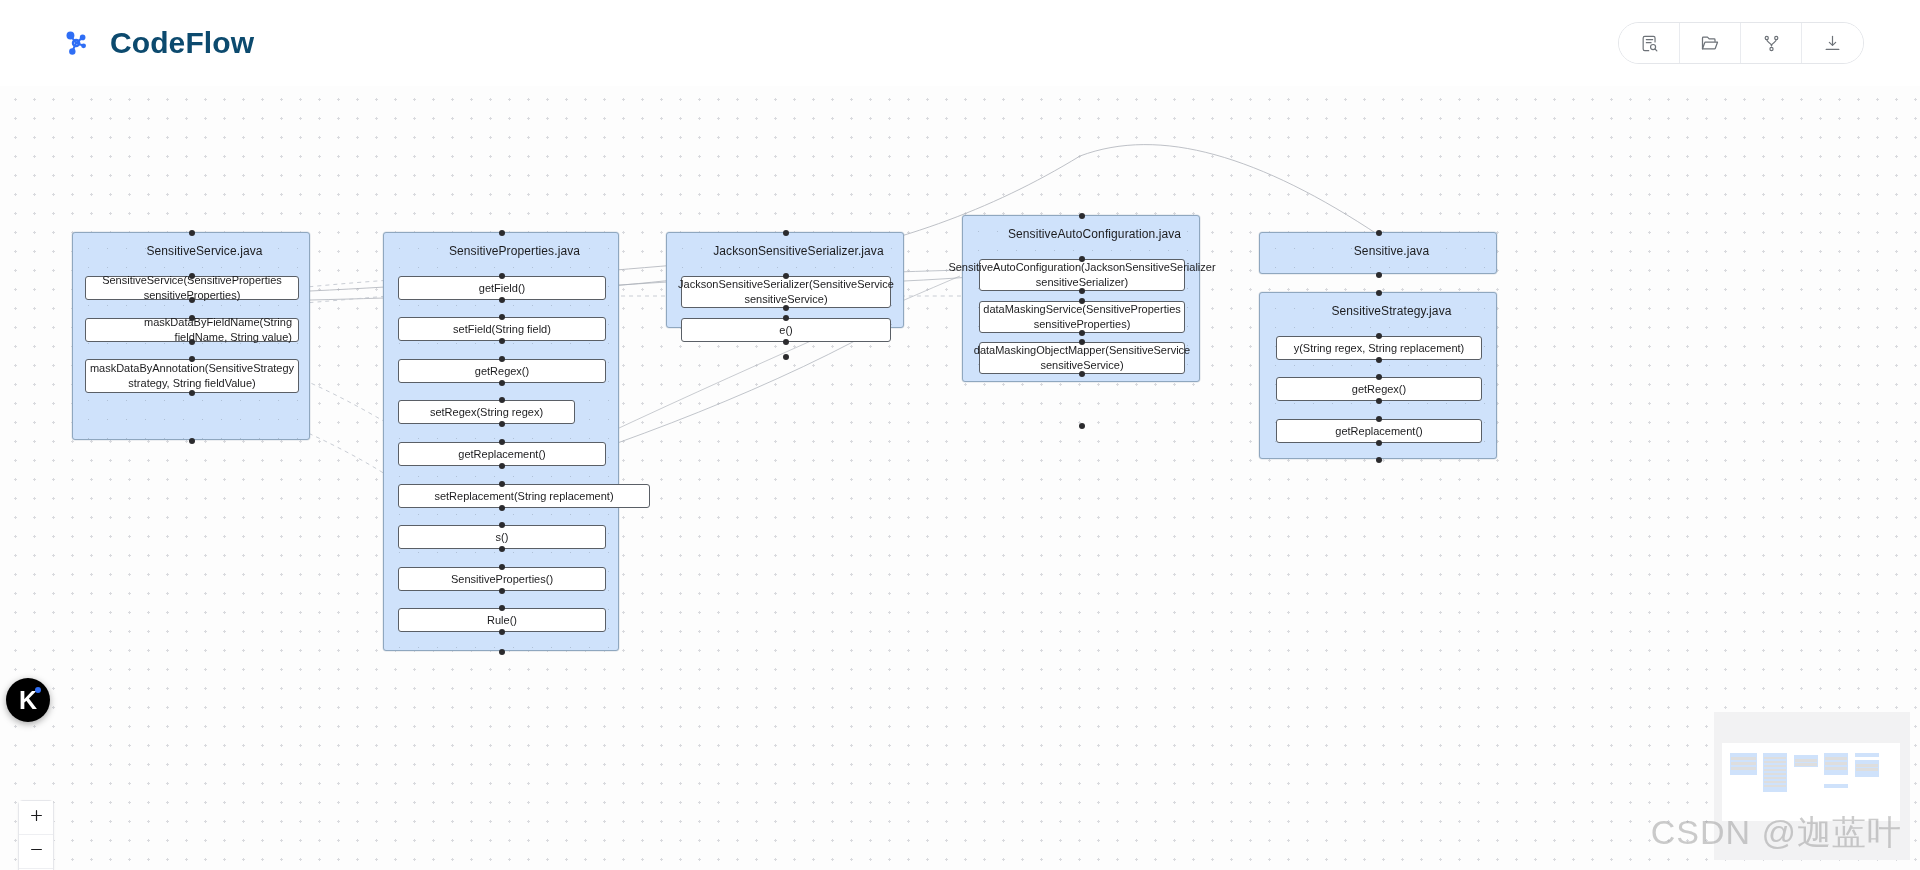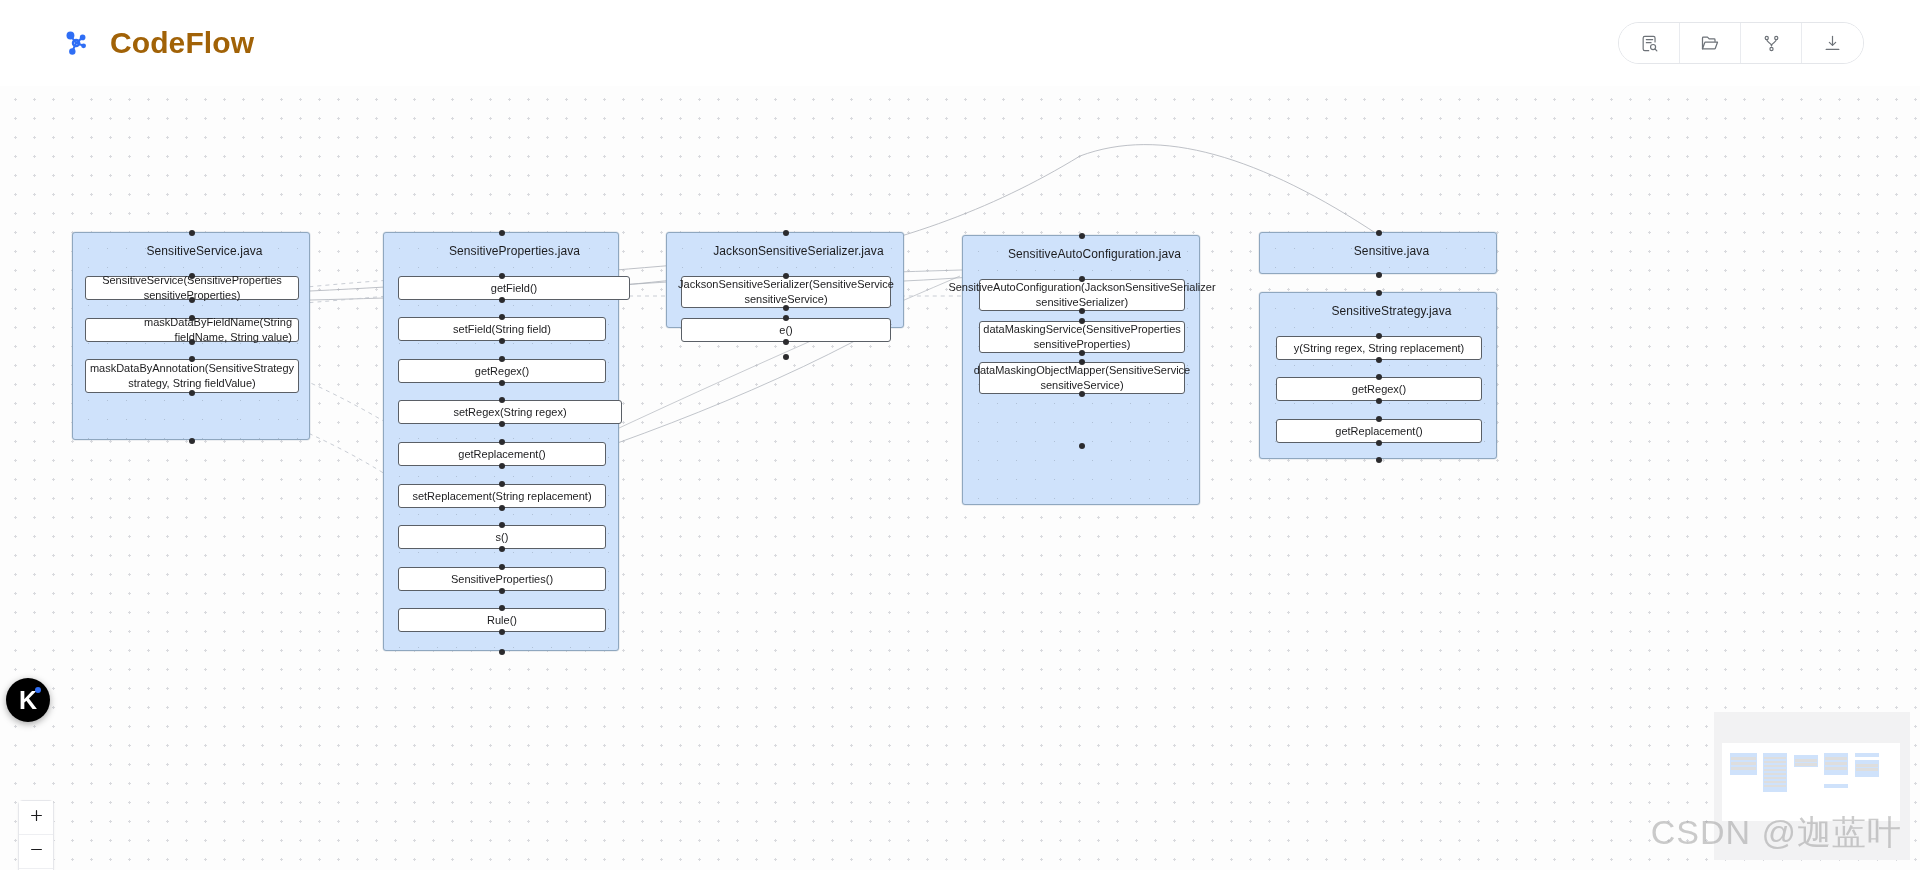--- a/index.html
+++ b/index.html
@@ -14,21 +14,21 @@
   
   #header {
     position: absolute; top: 0; left: 0; width: 1920px; height: 86px;
     background: #ffffff; z-index: 40;
     display: flex; align-items: center; justify-content: space-between;
     padding: 0 56px 0 62px;
   }
   #brand { display: flex; align-items: center; gap: 18px; }
   #logo-icon { width: 30px; height: 30px; display:block; }
   #app-title {
-    font-size: 30px; font-weight: 600; color: #a16207; letter-spacing: .1px;
+    font-size: 30px; font-weight: 600; color: #0c4a6e; letter-spacing: .1px;
   }
   #toolbar {
     display: flex; align-items: center;
     border: 1px solid #e4e6ea; border-radius: 24px; height: 42px;
     background: #fff; overflow: hidden;
   }
   .tool-btn {
     width: 61px; height: 40px; display: flex; align-items: center; justify-content: center;
     background: #fff; border: none; cursor: pointer;
     border-right: 1px solid #e9ebef;
@@ -235,41 +235,41 @@
       <div class="method" style="left:12px; top:126px; width:214px; height:34px;">maskDataByAnnotation(SensitiveStrategy strategy, String fieldValue)</div>
       <div class="port" style="left:119px; top:126px;"></div>
       <div class="port" style="left:119px; top:160px;"></div>
     </div>
 
     <div class="node" style="left:383px; top:146px; width:236px; height:419px;">
       <div class="node-title">SensitiveProperties.java</div>
       <div class="port" style="left:118px; top:0px;"></div>
       <div class="port" style="left:118px; top:419px;"></div>
 
-      <div class="method" style="left:14px; top:43px; width:232px; height:24px;">getField()</div>
+      <div class="method" style="left:14px; top:43px; width:208px; height:24px;">getField()</div>
       <div class="port" style="left:118px; top:43px;"></div>
       <div class="port" style="left:118px; top:67px;"></div>
 
       <div class="method" style="left:14px; top:84px; width:208px; height:24px;">setField(String field)</div>
       <div class="port" style="left:118px; top:84px;"></div>
       <div class="port" style="left:118px; top:108px;"></div>
 
       <div class="method" style="left:14px; top:126px; width:208px; height:24px;">getRegex()</div>
       <div class="port" style="left:118px; top:126px;"></div>
       <div class="port" style="left:118px; top:150px;"></div>
 
-      <div class="method" style="left:14px; top:167px; width:224px; height:24px;">setRegex(String regex)</div>
+      <div class="method" style="left:14px; top:167px; width:177px; height:24px;">setRegex(String regex)</div>
       <div class="port" style="left:118px; top:167px;"></div>
       <div class="port" style="left:118px; top:191px;"></div>
 
       <div class="method" style="left:14px; top:209px; width:208px; height:24px;">getReplacement()</div>
       <div class="port" style="left:118px; top:209px;"></div>
       <div class="port" style="left:118px; top:233px;"></div>
 
-      <div class="method" style="left:14px; top:251px; width:208px; height:24px;">setReplacement(String replacement)</div>
+      <div class="method" style="left:14px; top:251px; width:252px; height:24px;">setReplacement(String replacement)</div>
       <div class="port" style="left:118px; top:251px;"></div>
       <div class="port" style="left:118px; top:275px;"></div>
 
       <div class="method" style="left:14px; top:292px; width:208px; height:24px;">s()</div>
       <div class="port" style="left:118px; top:292px;"></div>
       <div class="port" style="left:118px; top:316px;"></div>
 
       <div class="method" style="left:14px; top:334px; width:208px; height:24px;">SensitiveProperties()</div>
       <div class="port" style="left:118px; top:334px;"></div>
       <div class="port" style="left:118px; top:358px;"></div>
@@ -286,21 +286,21 @@
 
       <div class="method" style="left:14px; top:43px; width:210px; height:32px;">JacksonSensitiveSerializer(SensitiveService sensitiveService)</div>
       <div class="port" style="left:119px; top:43px;"></div>
       <div class="port" style="left:119px; top:75px;"></div>
 
       <div class="method" style="left:14px; top:85px; width:210px; height:24px;">e()</div>
       <div class="port" style="left:119px; top:85px;"></div>
       <div class="port" style="left:119px; top:109px;"></div>
     </div>
 
-    <div class="node" style="left:962px; top:149px; width:238px; height:270px;">
+    <div class="node" style="left:962px; top:129px; width:238px; height:167px;">
       <div class="node-title">SensitiveAutoConfiguration.java</div>
       <div class="port" style="left:119px; top:0px;"></div>
       <div class="port" style="left:119px; top:210px;"></div>
 
       <div class="method" style="left:16px; top:43px; width:206px; height:32px;">SensitiveAutoConfiguration(JacksonSensitiveSerializer sensitiveSerializer)</div>
       <div class="port" style="left:119px; top:43px;"></div>
       <div class="port" style="left:119px; top:75px;"></div>
 
       <div class="method" style="left:16px; top:85px; width:206px; height:32px;">dataMaskingService(SensitiveProperties sensitiveProperties)</div>
       <div class="port" style="left:119px; top:85px;"></div>

